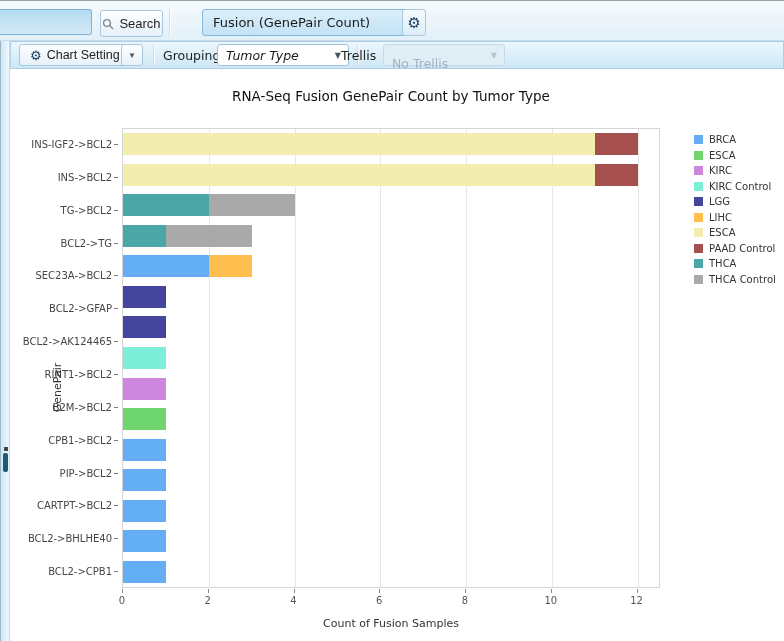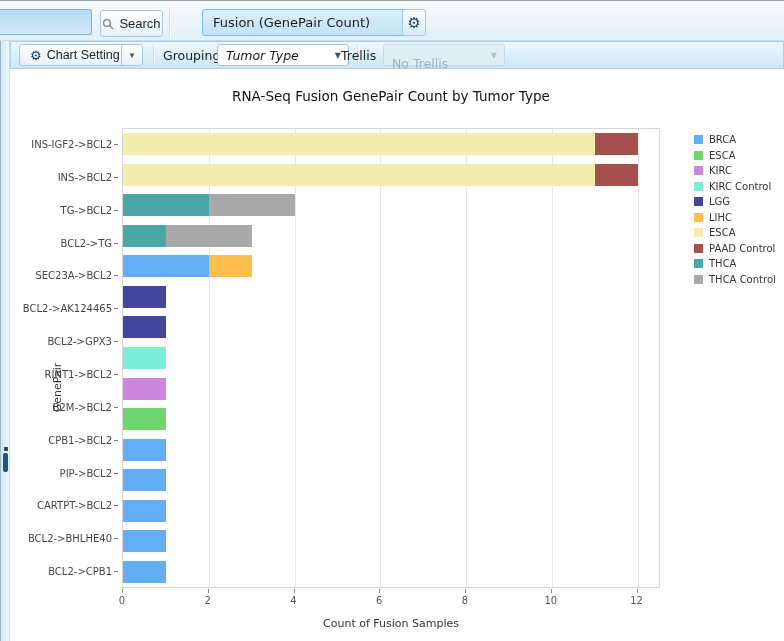--- a/index.html
+++ b/index.html
@@ -157,25 +157,25 @@
         </div>
         <div class="ylabel">
           <span>BCL2-&gt;TG</span>
           <span class="ytick"></span>
         </div>
         <div class="ylabel">
           <span>SEC23A-&gt;BCL2</span>
           <span class="ytick"></span>
         </div>
         <div class="ylabel">
+          <span>BCL2-&gt;GFAP</span>
+          <span class="ytick"></span>
+        </div>
+        <div class="ylabel">
           <span>BCL2-&gt;AK124465</span>
-          <span class="ytick"></span>
-        </div>
-        <div class="ylabel">
-          <span>BCL2-&gt;GPX3</span>
           <span class="ytick"></span>
         </div>
         <div class="ylabel">
           <span>RINT1-&gt;BCL2</span>
           <span class="ytick"></span>
         </div>
         <div class="ylabel">
           <span>B2M-&gt;BCL2</span>
           <span class="ytick"></span>
         </div>

